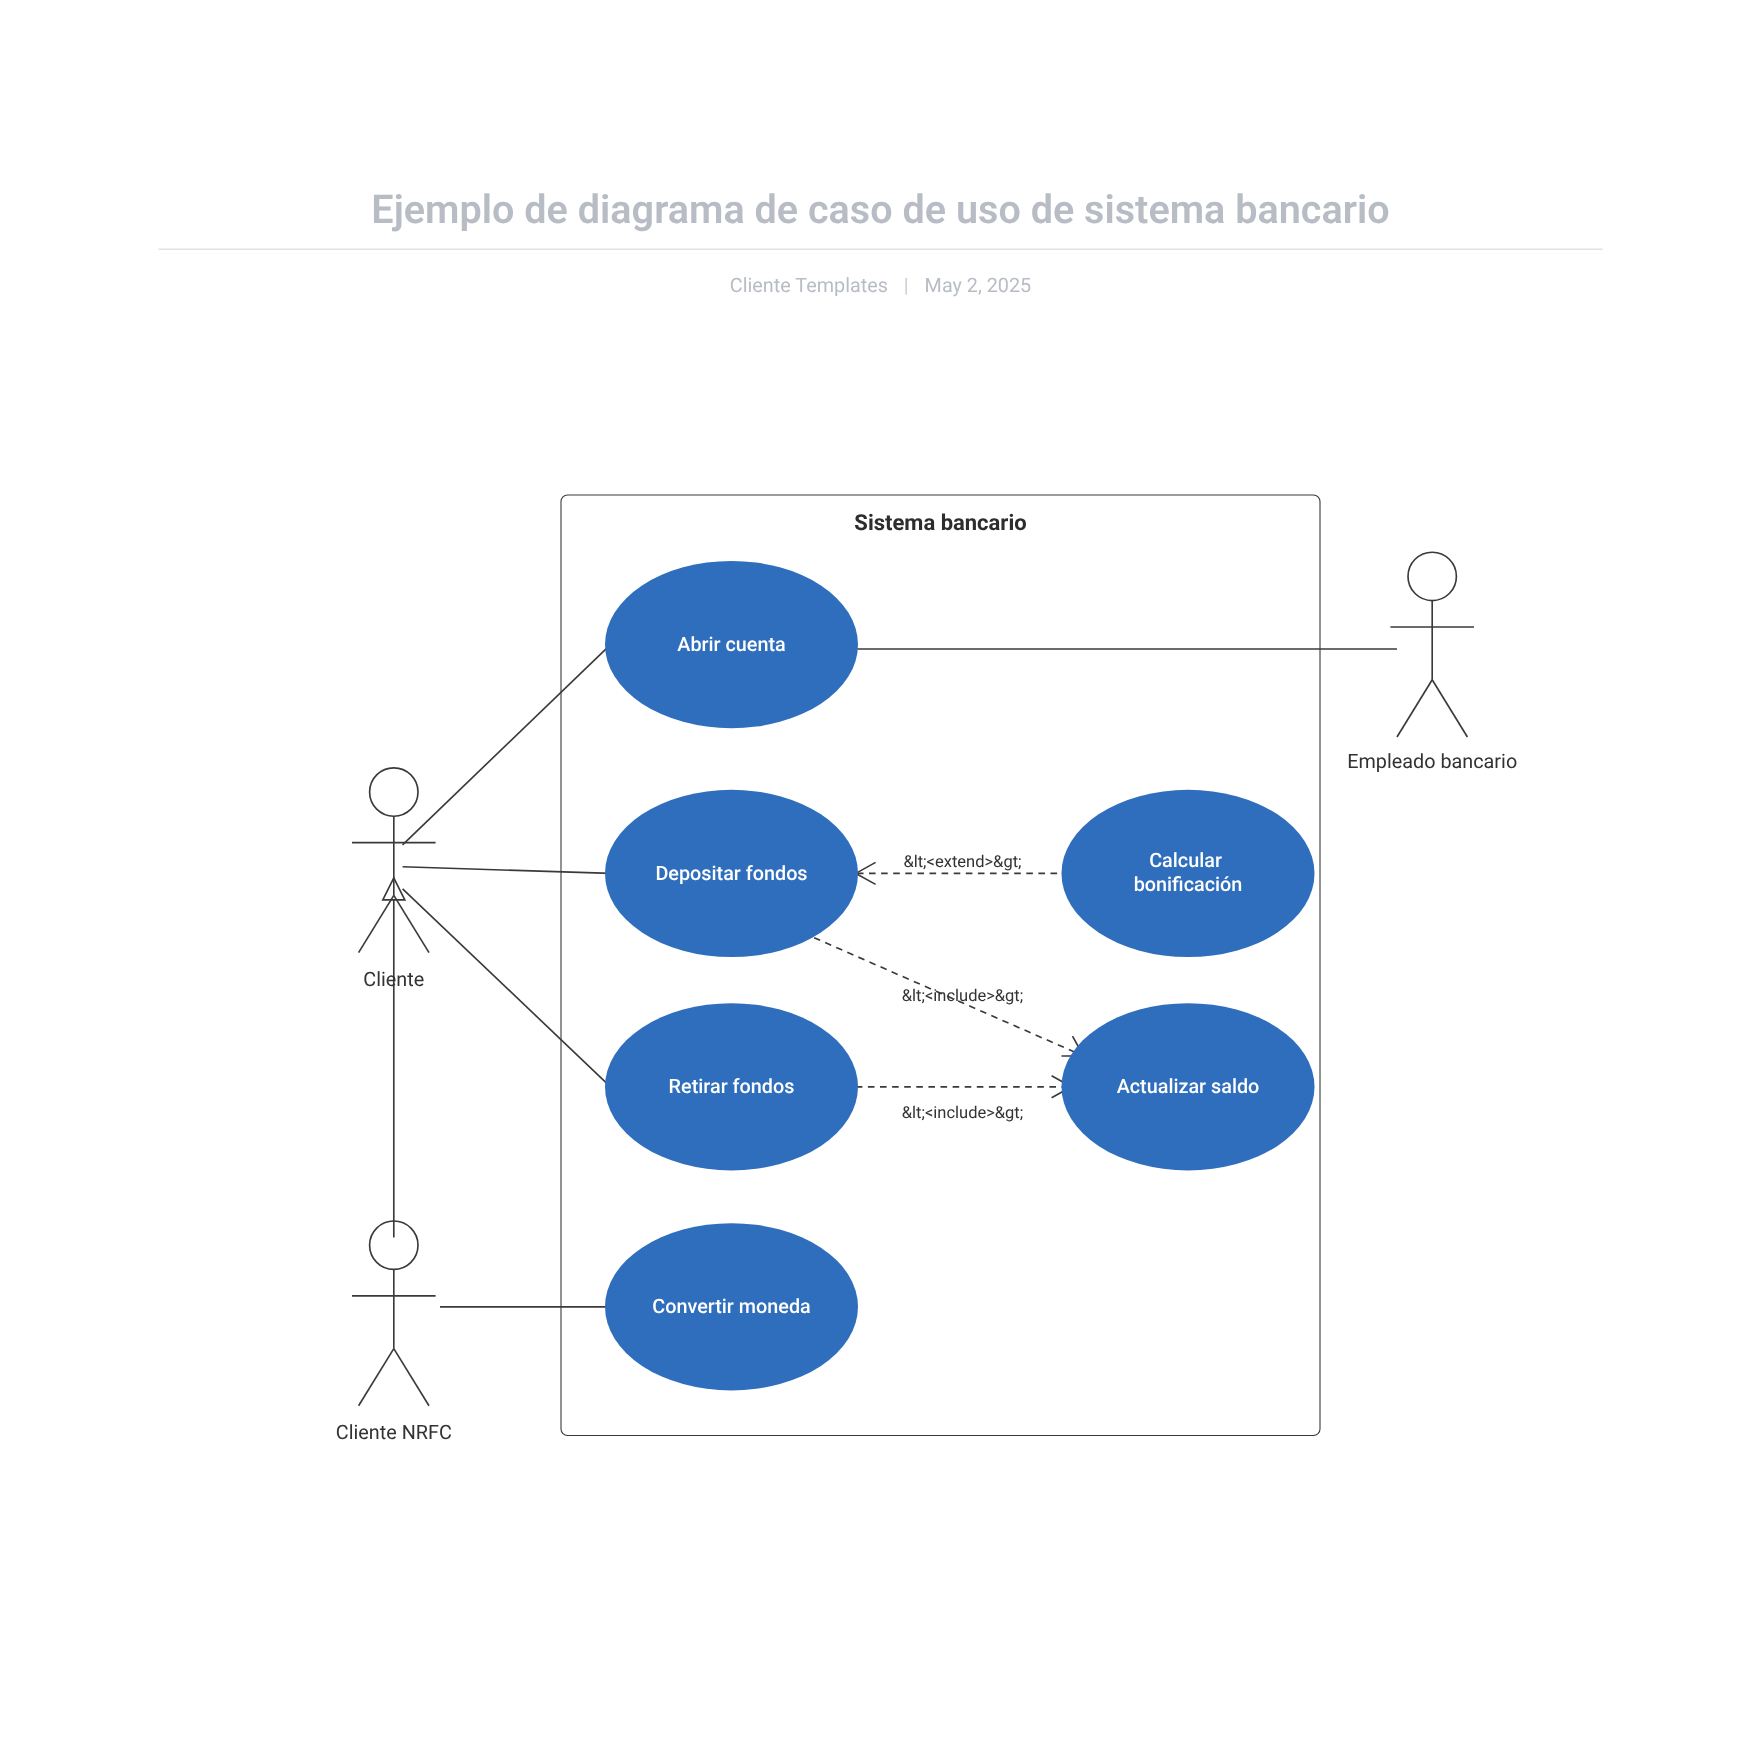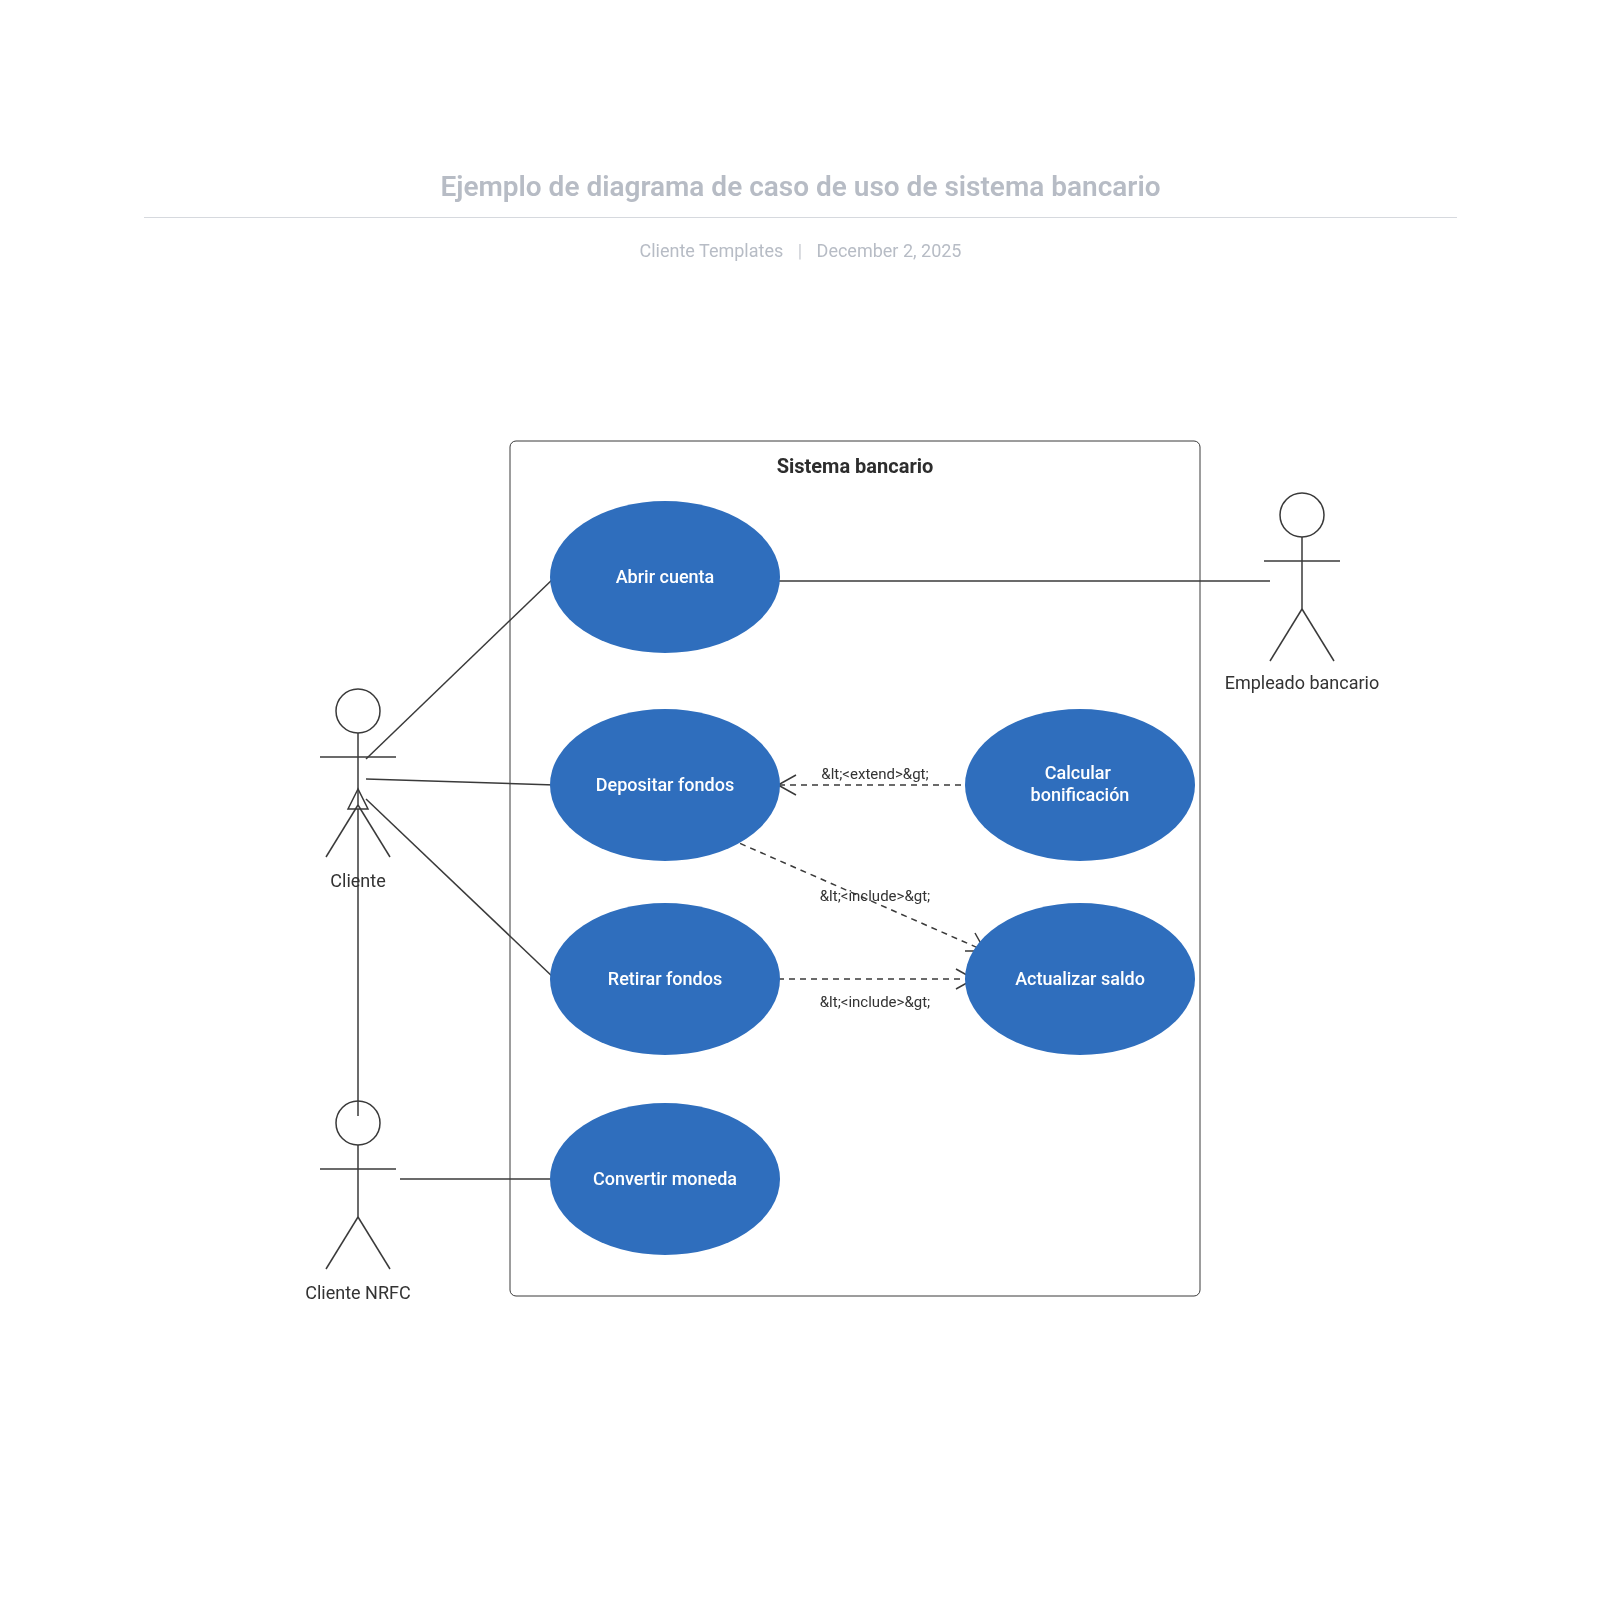--- a/index.html
+++ b/index.html
@@ -10,21 +10,21 @@
     background: #ffffff;
     font-family: -apple-system, BlinkMacSystemFont, "Segoe UI", Roboto, Helvetica, Arial, sans-serif;
     color: #333;
   }
   .header {
     width: 100%;
     padding-top: 170px;
     text-align: center;
   }
   .header-title {
-    font-size: 28px;
+    font-size: 36px;
     color: #b7bcc5;
     font-weight: 600;
   }
   .header-rule {
     margin: 14px auto 0 auto;
     width: 82%;
     border: none;
     border-top: 1px solid #d6d9de;
   }
   .header-sub {
@@ -104,21 +104,21 @@
 </style>
 </head>
 <body>
 
 <div class="header">
   <div class="header-title">Ejemplo de diagrama de caso de uso de sistema bancario</div>
   <hr class="header-rule">
   <div class="header-sub">
     <span>Cliente Templates</span>
     <span class="sep">|</span>
-    <span>December 2, 2025</span>
+    <span>May 2, 2025</span>
   </div>
 </div>
 
 <div class="canvas">
 <svg class="diagram" width="1601" height="1200" viewBox="0 0 1601 1200">
 
   
 
   
   <line class="solid-line" x1="366" y1="498" x2="555" y2="316"></line>

